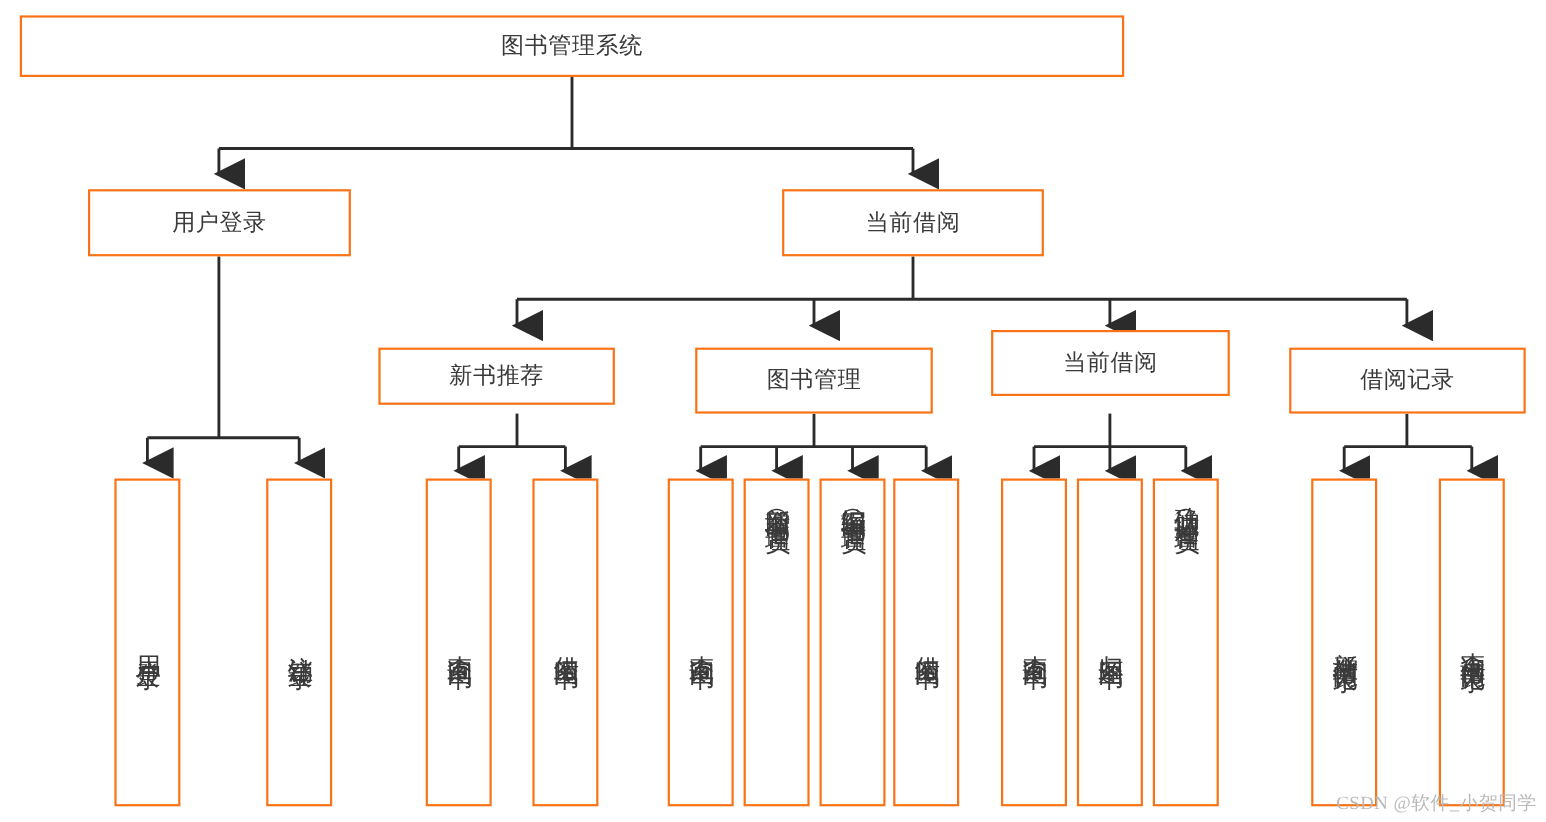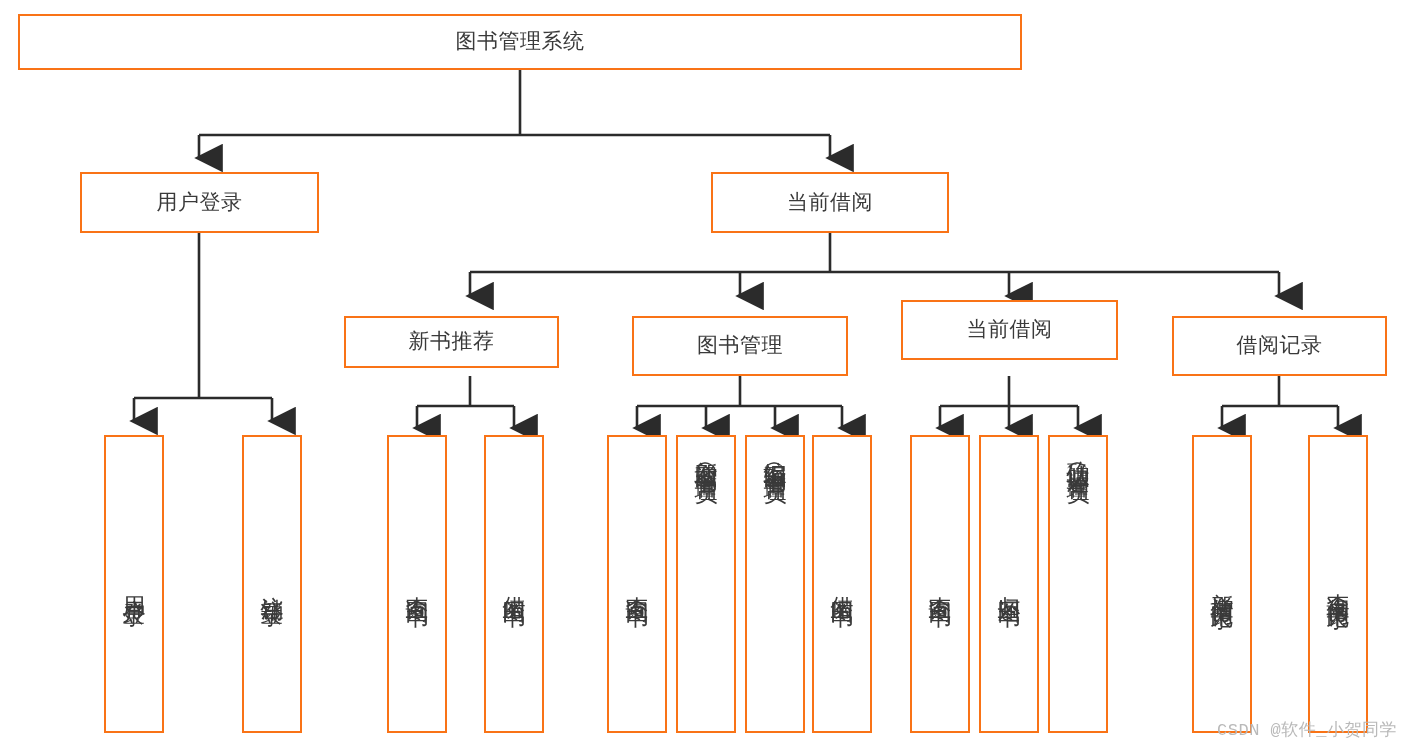--- a/index.html
+++ b/index.html
@@ -64,21 +64,21 @@
     padding-top: 0;
   }
   .watermark {
     position: absolute;
     right: 8px;
     bottom: 6px;
     font-size: 17px;
     color: #b9b9b9;
     letter-spacing: 0.5px;
     white-space: nowrap;
-    font-family: Liberation Mono, monospace;
+    font-family: Liberation Serif, serif;
   }
 </style>
 </head>
 <body>
 
 <div id="canvas">
 
   <svg id="wires" viewBox="0 0 1405 747">
     <defs>
       <marker id="arrow" viewBox="0 0 12 12" refX="6" refY="10" markerWidth="11" markerHeight="11" orient="auto">

